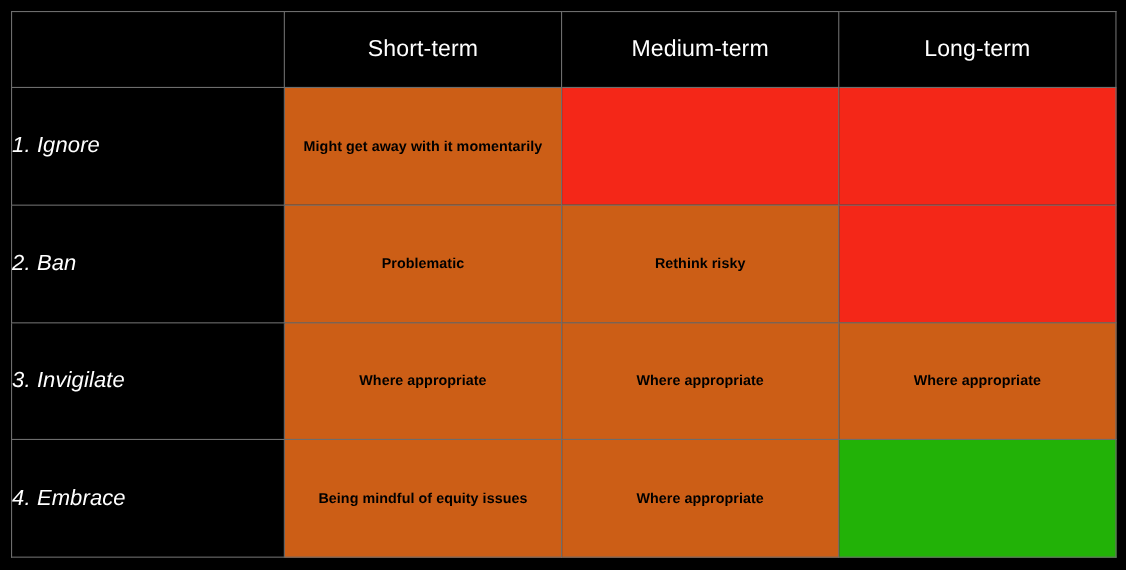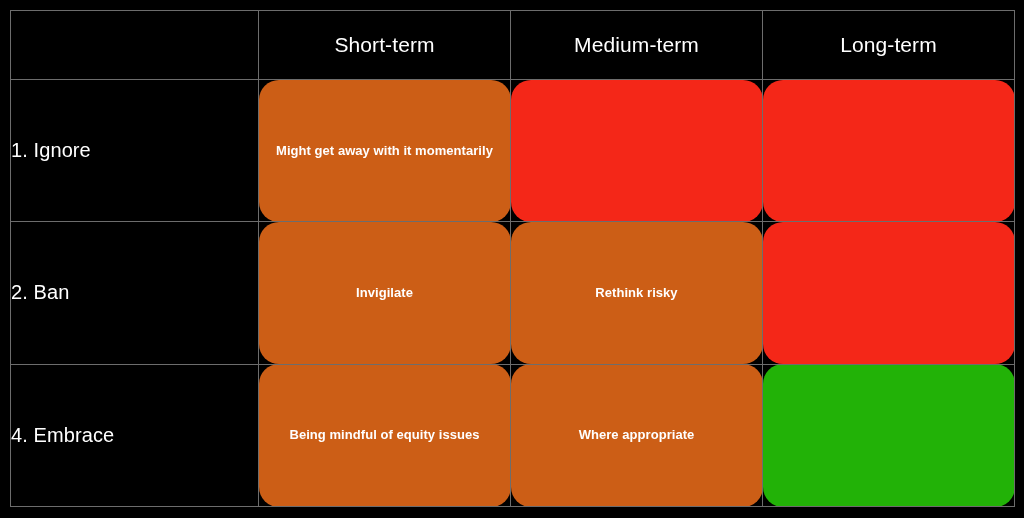--- a/index.html
+++ b/index.html
@@ -65,31 +65,31 @@
   tr.data-row { height: 71.3px; }
 
   td.row-label {
     background: #000000;
     color: #ffffff;
     font-size: 20px;
     font-weight: 400;
     text-align: left;
     padding-left: 7px;
     letter-spacing: 0.1px;
+    font-style: italic;
   }
 
   td.cell {
     text-align: center;
-    color: #ffffff;
+    color: #000000;
     font-size: 13px;
     font-weight: 700;
     line-height: 1.25;
     padding: 2px 10px;
     letter-spacing: 0.05px;
-    border-radius: 20px;
   }
 
   td.cell.sev-orange { background: #cc5e16; border-color: #e6a175; }
   td.cell.sev-red    { background: #f42718; border-color: #fa8a80; }
   td.cell.sev-green  { background: #22b207; border-color: #8ad97b; }
 
   
   td.row-label { border-color: #6d6d6d; }
 
   .cell-text { display: block; }
@@ -124,30 +124,42 @@
             <span class="cell-text"></span>
           </td>
         <td class="cell sev-red">
             <span class="cell-text"></span>
           </td>
       </tr>
 
       <tr class="data-row">
         <td class="row-label">2. Ban</td>
         <td class="cell sev-orange">
-            <span class="cell-text">Invigilate</span>
+            <span class="cell-text">Problematic</span>
           </td>
         <td class="cell sev-orange">
             <span class="cell-text">Rethink risky</span>
           </td>
         <td class="cell sev-red">
             <span class="cell-text"></span>
           </td>
       </tr>
 
+      <tr class="data-row">
+        <td class="row-label">3. Invigilate</td>
+        <td class="cell sev-orange">
+            <span class="cell-text">Where appropriate</span>
+          </td>
+        <td class="cell sev-orange">
+            <span class="cell-text">Where appropriate</span>
+          </td>
+        <td class="cell sev-orange">
+            <span class="cell-text">Where appropriate</span>
+          </td>
+      </tr>
 
       <tr class="data-row">
         <td class="row-label">4. Embrace</td>
         <td class="cell sev-orange">
             <span class="cell-text">Being mindful of equity issues</span>
           </td>
         <td class="cell sev-orange">
             <span class="cell-text">Where appropriate</span>
           </td>
         <td class="cell sev-green">

